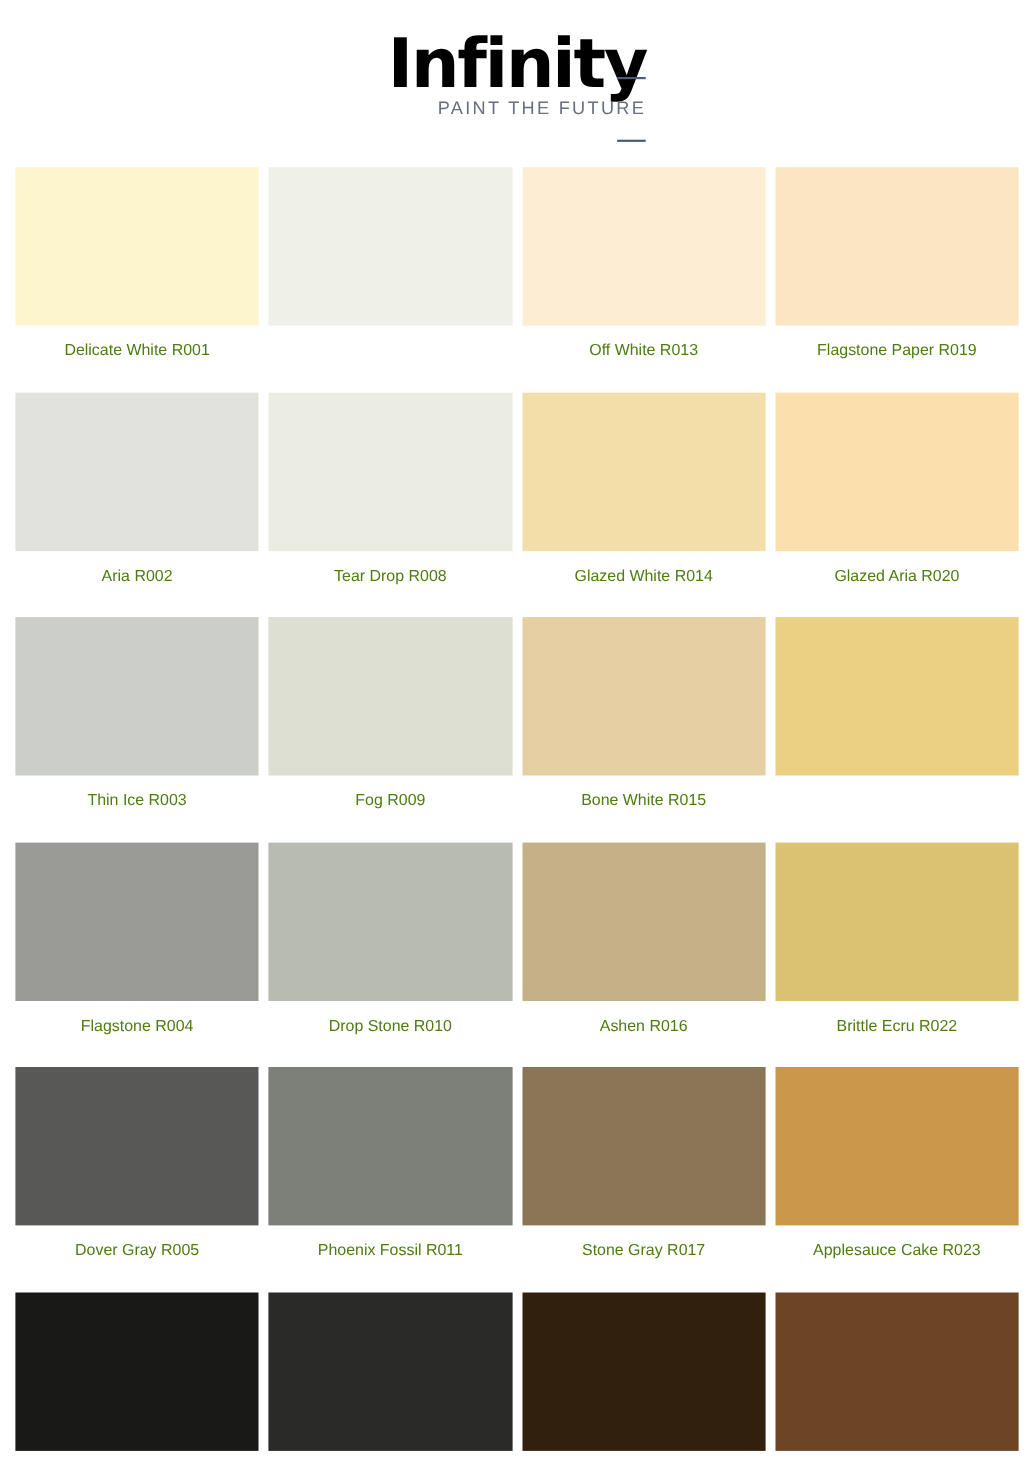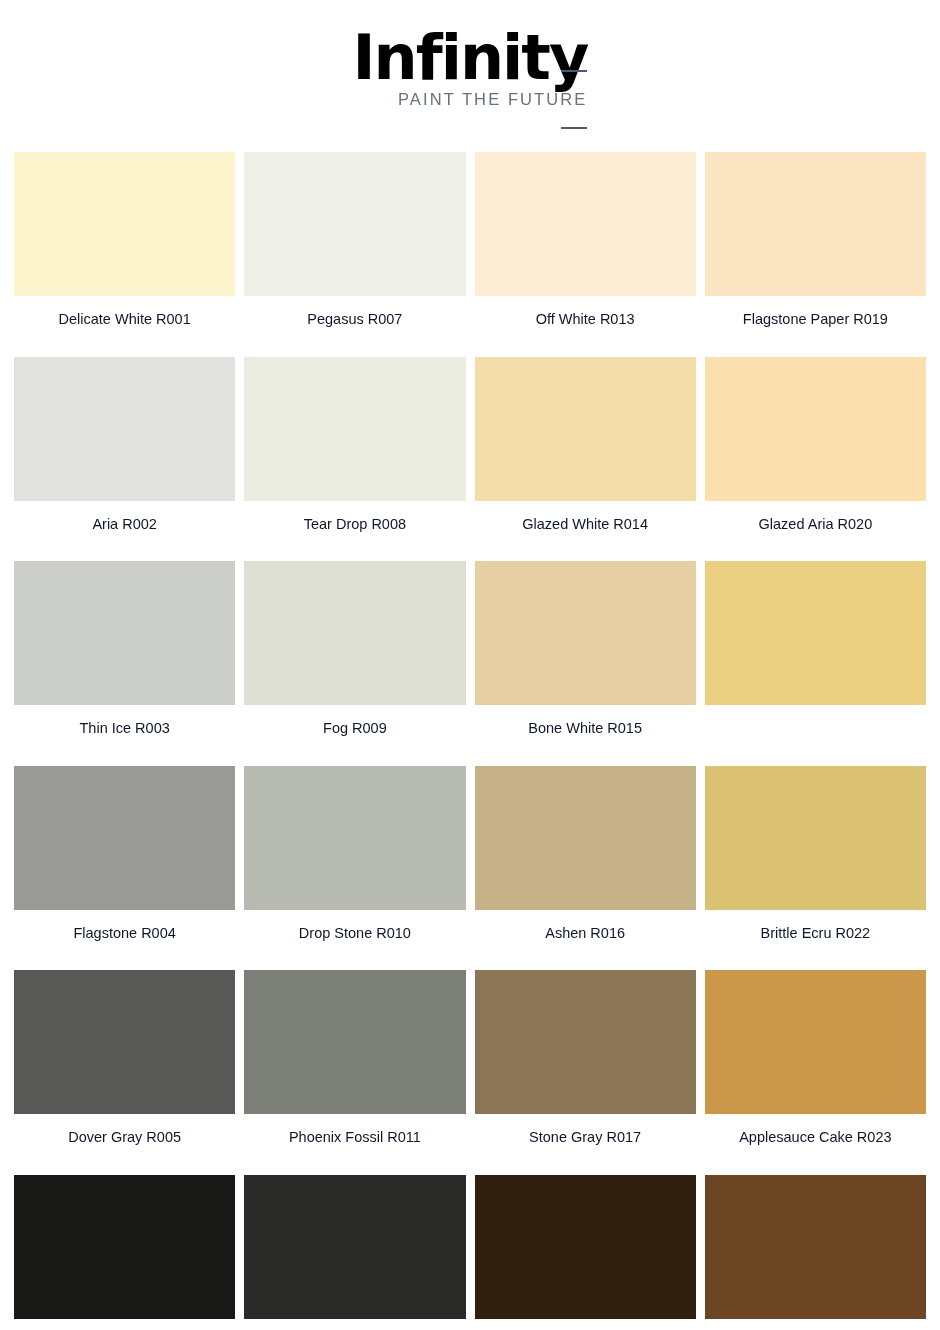--- a/index.html
+++ b/index.html
@@ -83,21 +83,21 @@
     align-items: center;
   }
   .chip {
     width: 100%;
     height: 144px;
     display: block;
   }
   .chip-label {
     font-size: 14.5px;
     line-height: 1;
-    color: #0f172a;
+    color: #4d7c0f;
     text-align: left;
     padding: 16px 2px 30px 2px;
     white-space: nowrap;
   }
 </style>
 </head>
 <body>
 
 <div class="page">
 
@@ -112,21 +112,20 @@
     </div>
   </div>
 
   <div class="grid" id="swatch-grid">
       <div class="cell">
         <div class="chip" style="background: rgb(253, 245, 205);"></div>
         <div class="chip-label">Delicate White R001</div>
       </div>
       <div class="cell">
         <div class="chip" style="background: rgb(239, 241, 232);"></div>
-        <div class="chip-label">Pegasus R007</div>
       </div>
       <div class="cell">
         <div class="chip" style="background: rgb(253, 237, 210);"></div>
         <div class="chip-label">Off White R013</div>
       </div>
       <div class="cell">
         <div class="chip" style="background: rgb(252, 229, 195);"></div>
         <div class="chip-label">Flagstone Paper R019</div>
       </div>
       <div class="cell">

